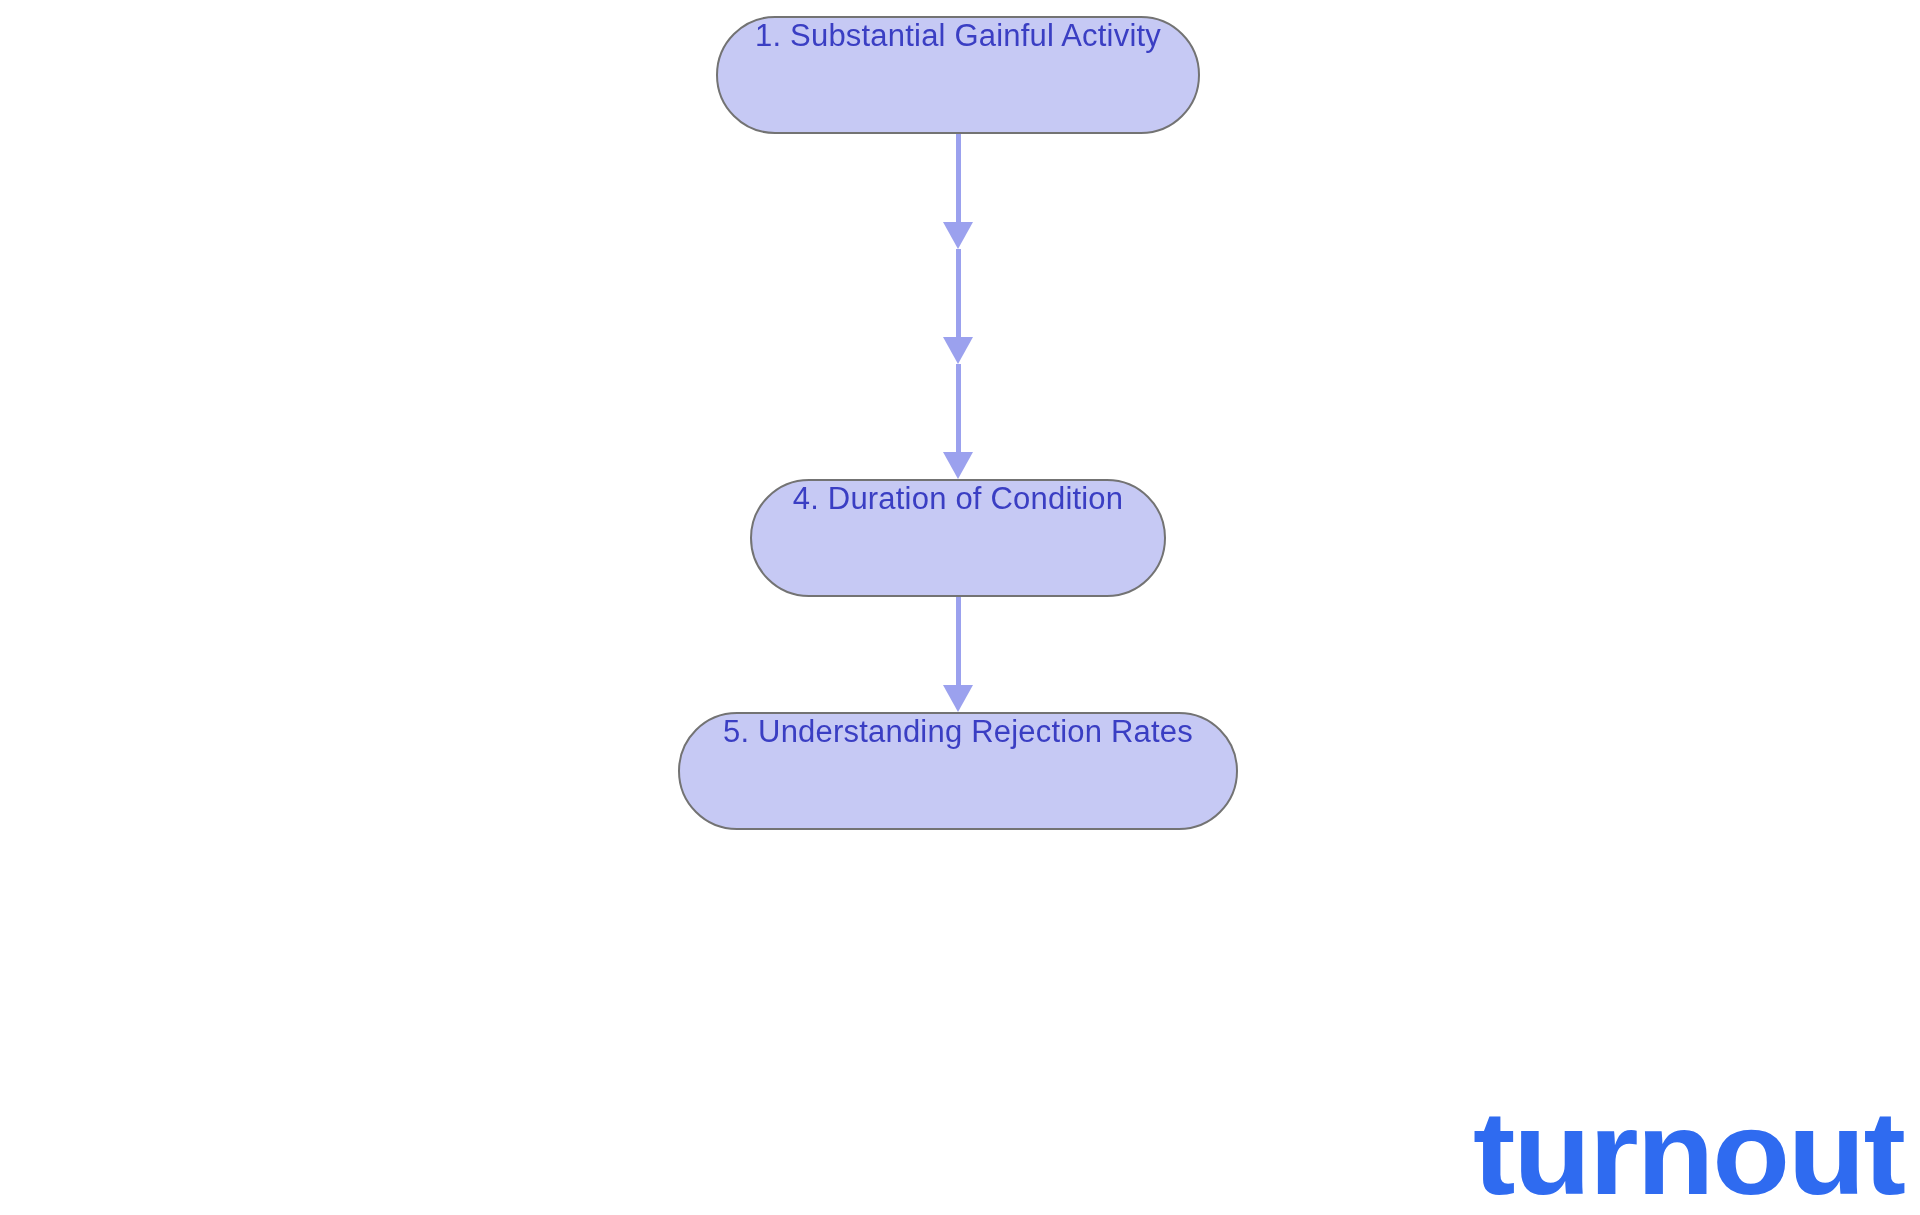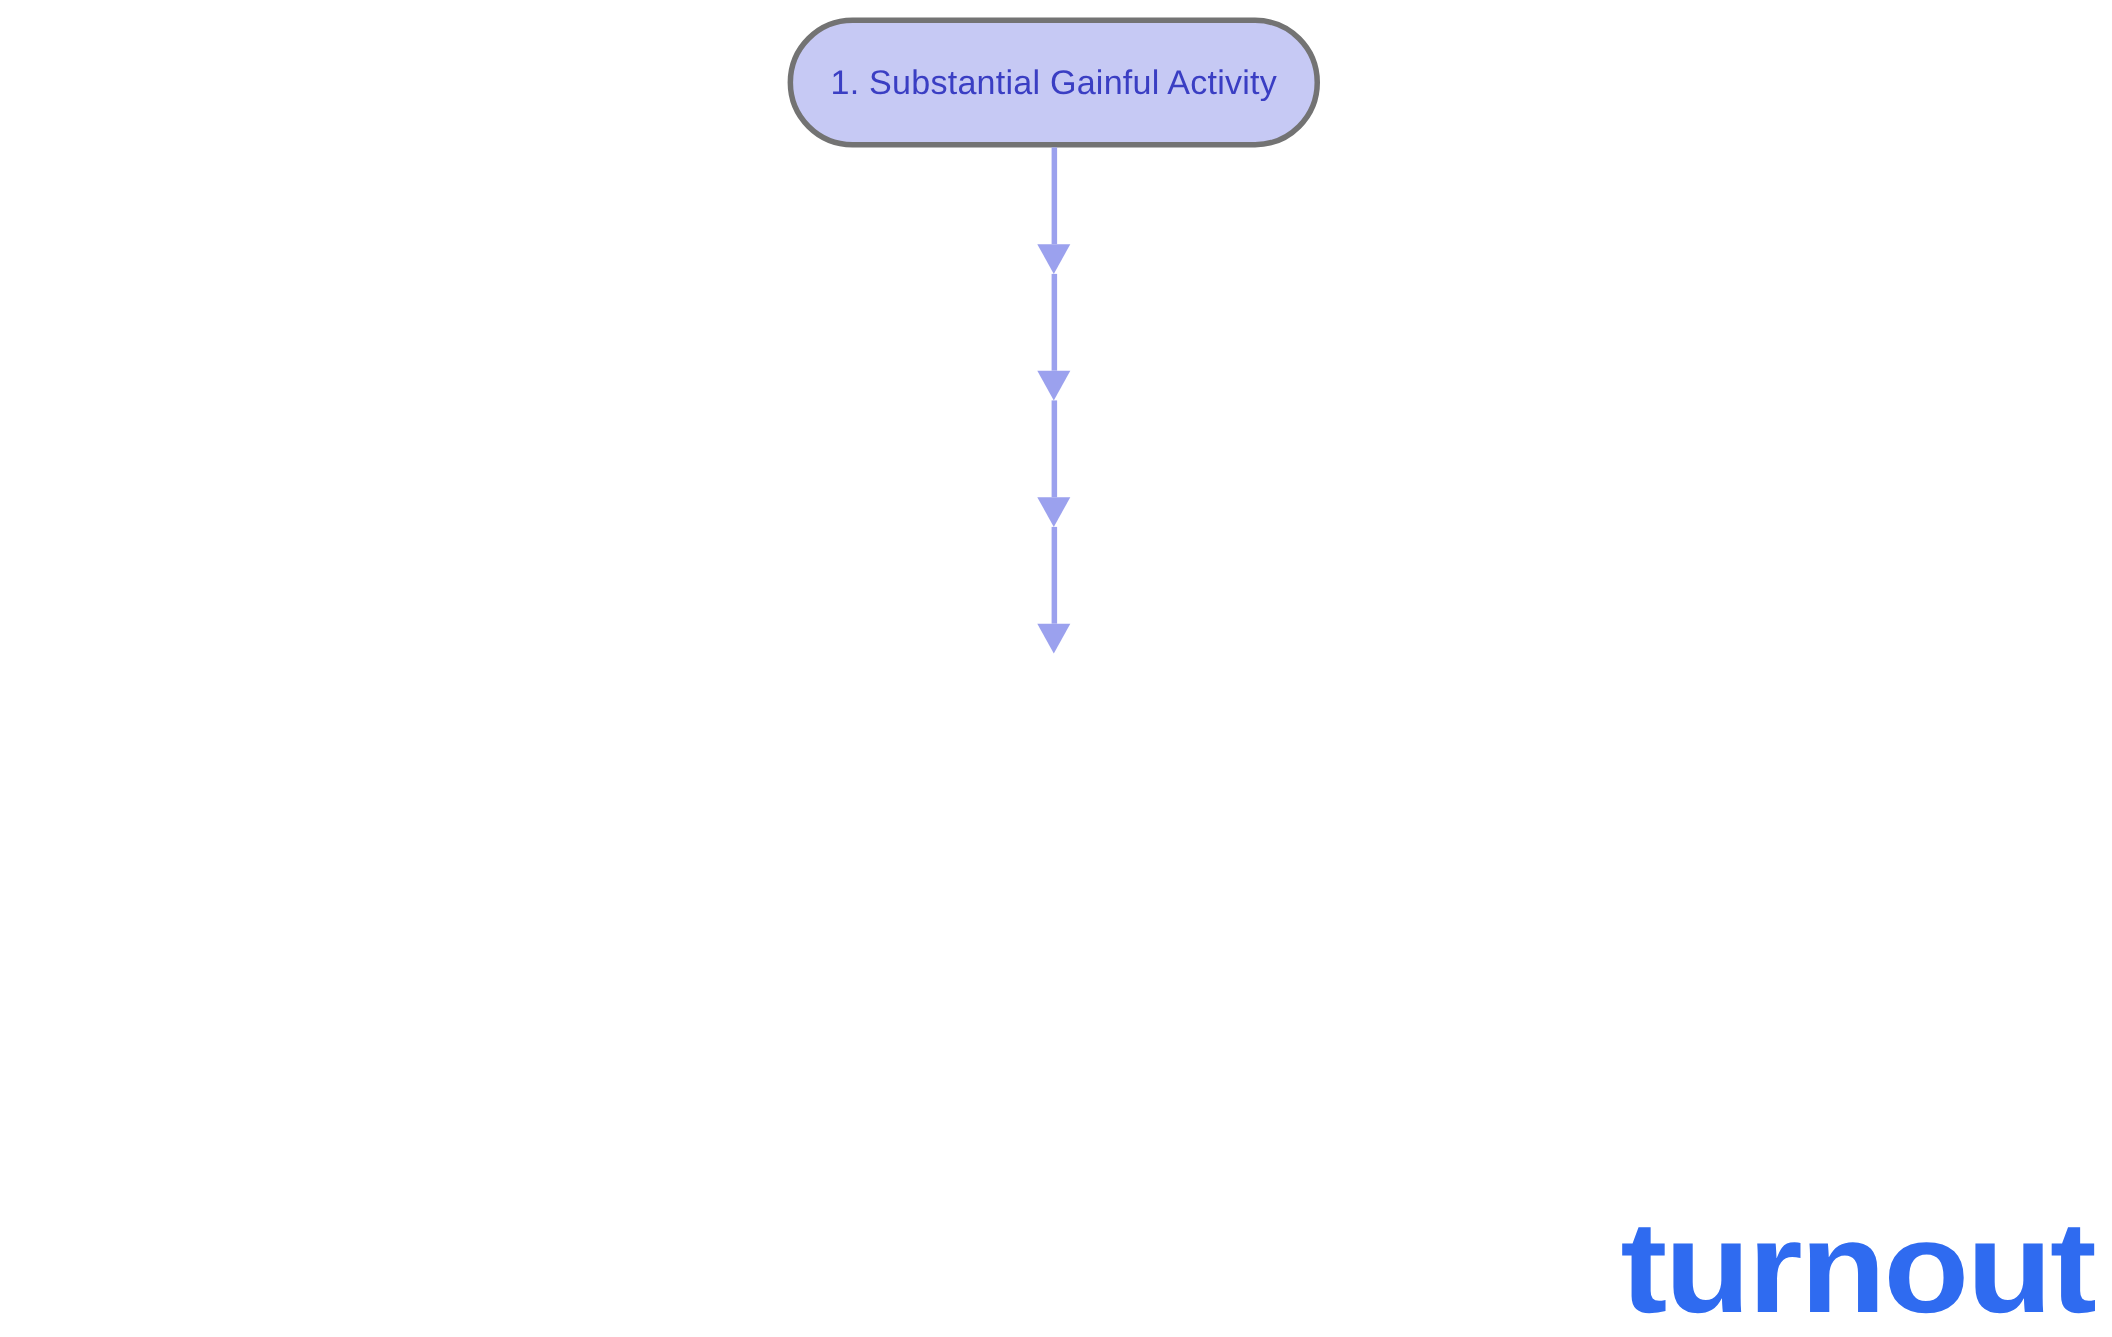--- a/index.html
+++ b/index.html
@@ -22,23 +22,22 @@
     width: 1916px;            
     display: flex;
     flex-direction: column;
     align-items: center;
   }
   .node {
     height: 118px;
     box-sizing: border-box;
     border-radius: 60px;
     background: #c6c9f4;
-    border: 5px solid #737373;
+    border: 2px solid #737373;
     display: flex;
-    align-items: center;
     justify-content: center;
     flex: 0 0 auto;
   }
   .node span {
     font-size: 31px;
     letter-spacing: 0.2px;
     color: #3a3ec3;
     white-space: nowrap;
   }
   .arrow {
@@ -94,24 +93,30 @@
       <div class="shaft"></div>
       <div class="head"></div>
     </div>
 
 
     <div class="arrow">
       <div class="shaft"></div>
       <div class="head"></div>
     </div>
 
+    <div class="node" style="width:416px">
+      <span>4. Duration of Condition</span>
+    </div>
 
     <div class="arrow">
       <div class="shaft"></div>
       <div class="head"></div>
     </div>
 
+    <div class="node" style="width:560px">
+      <span>5. Understanding Rejection Rates</span>
+    </div>
 
   </div>
 
   <div class="logo">turnout</div>
 
 </div>
 
 </body></html>

